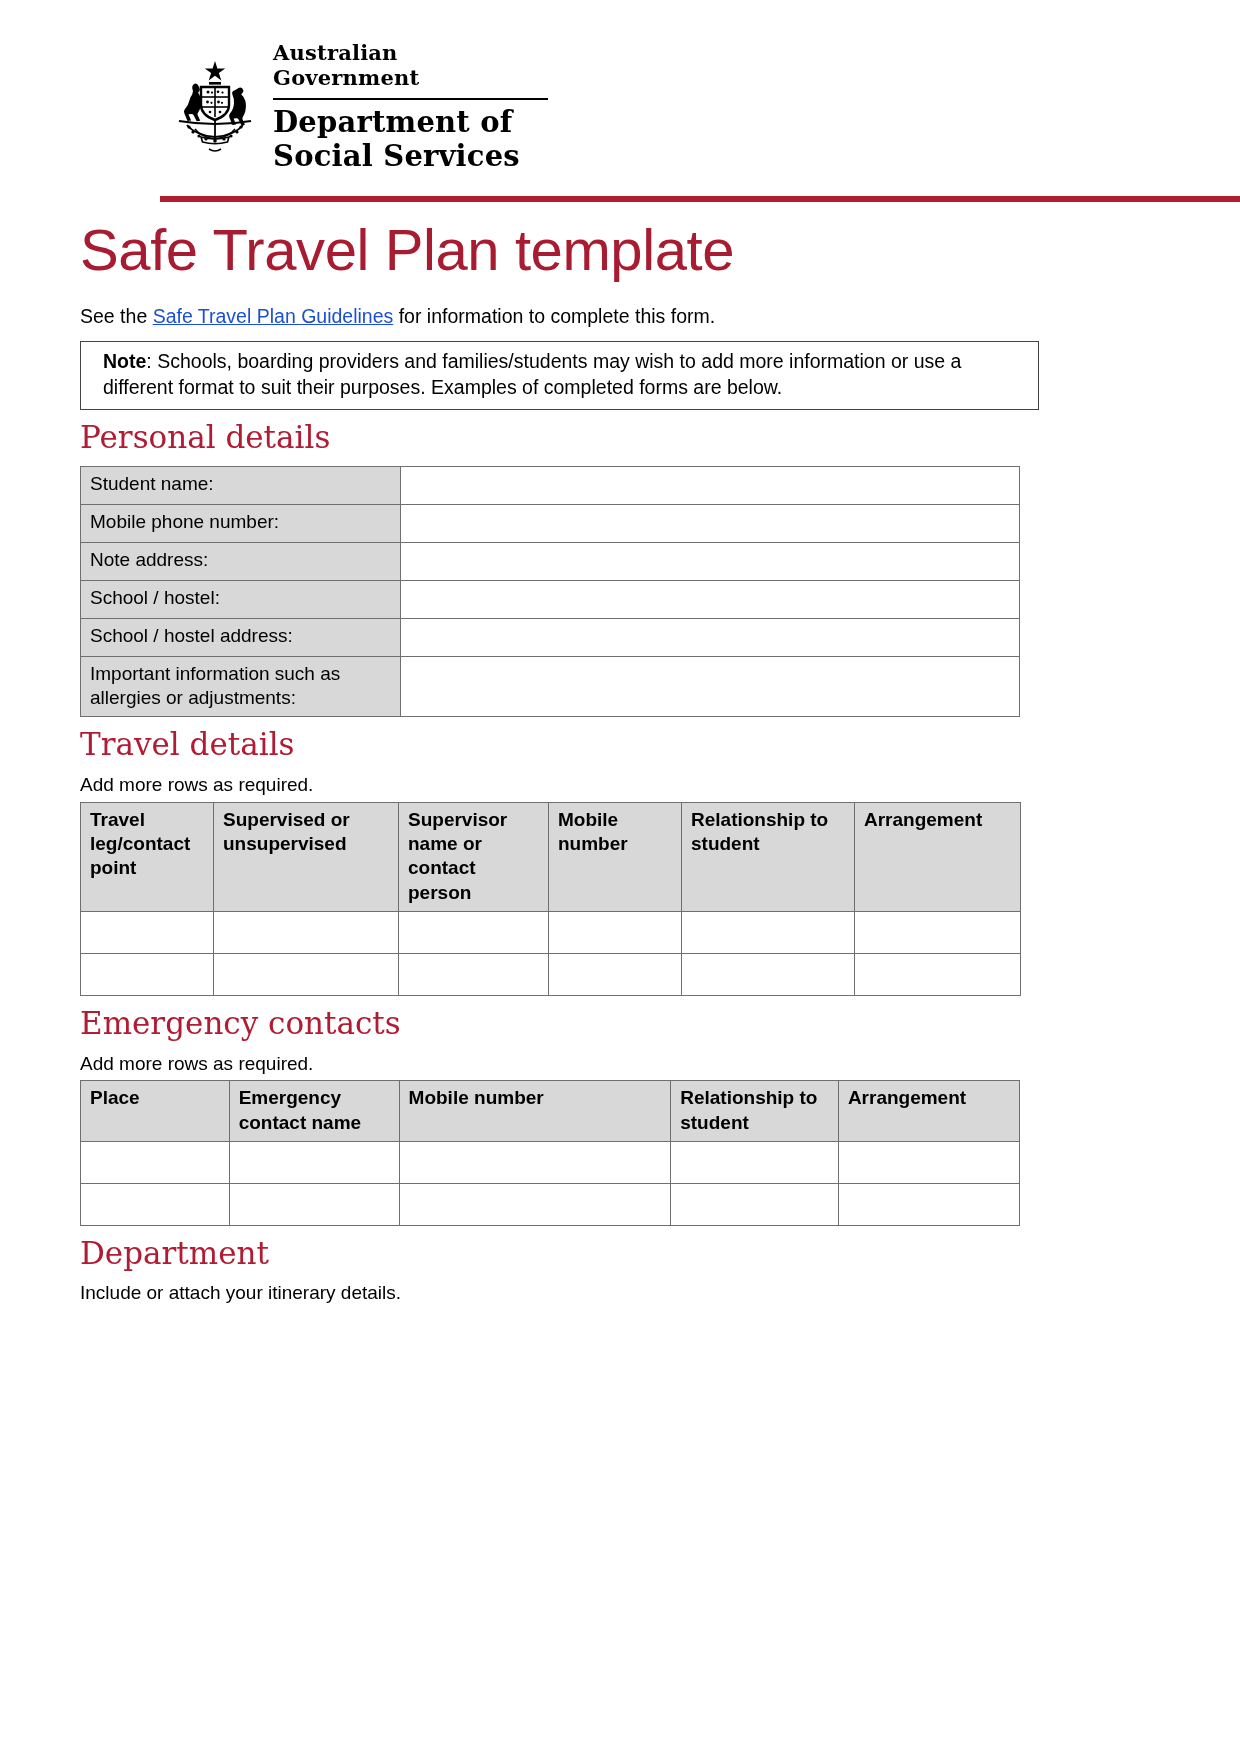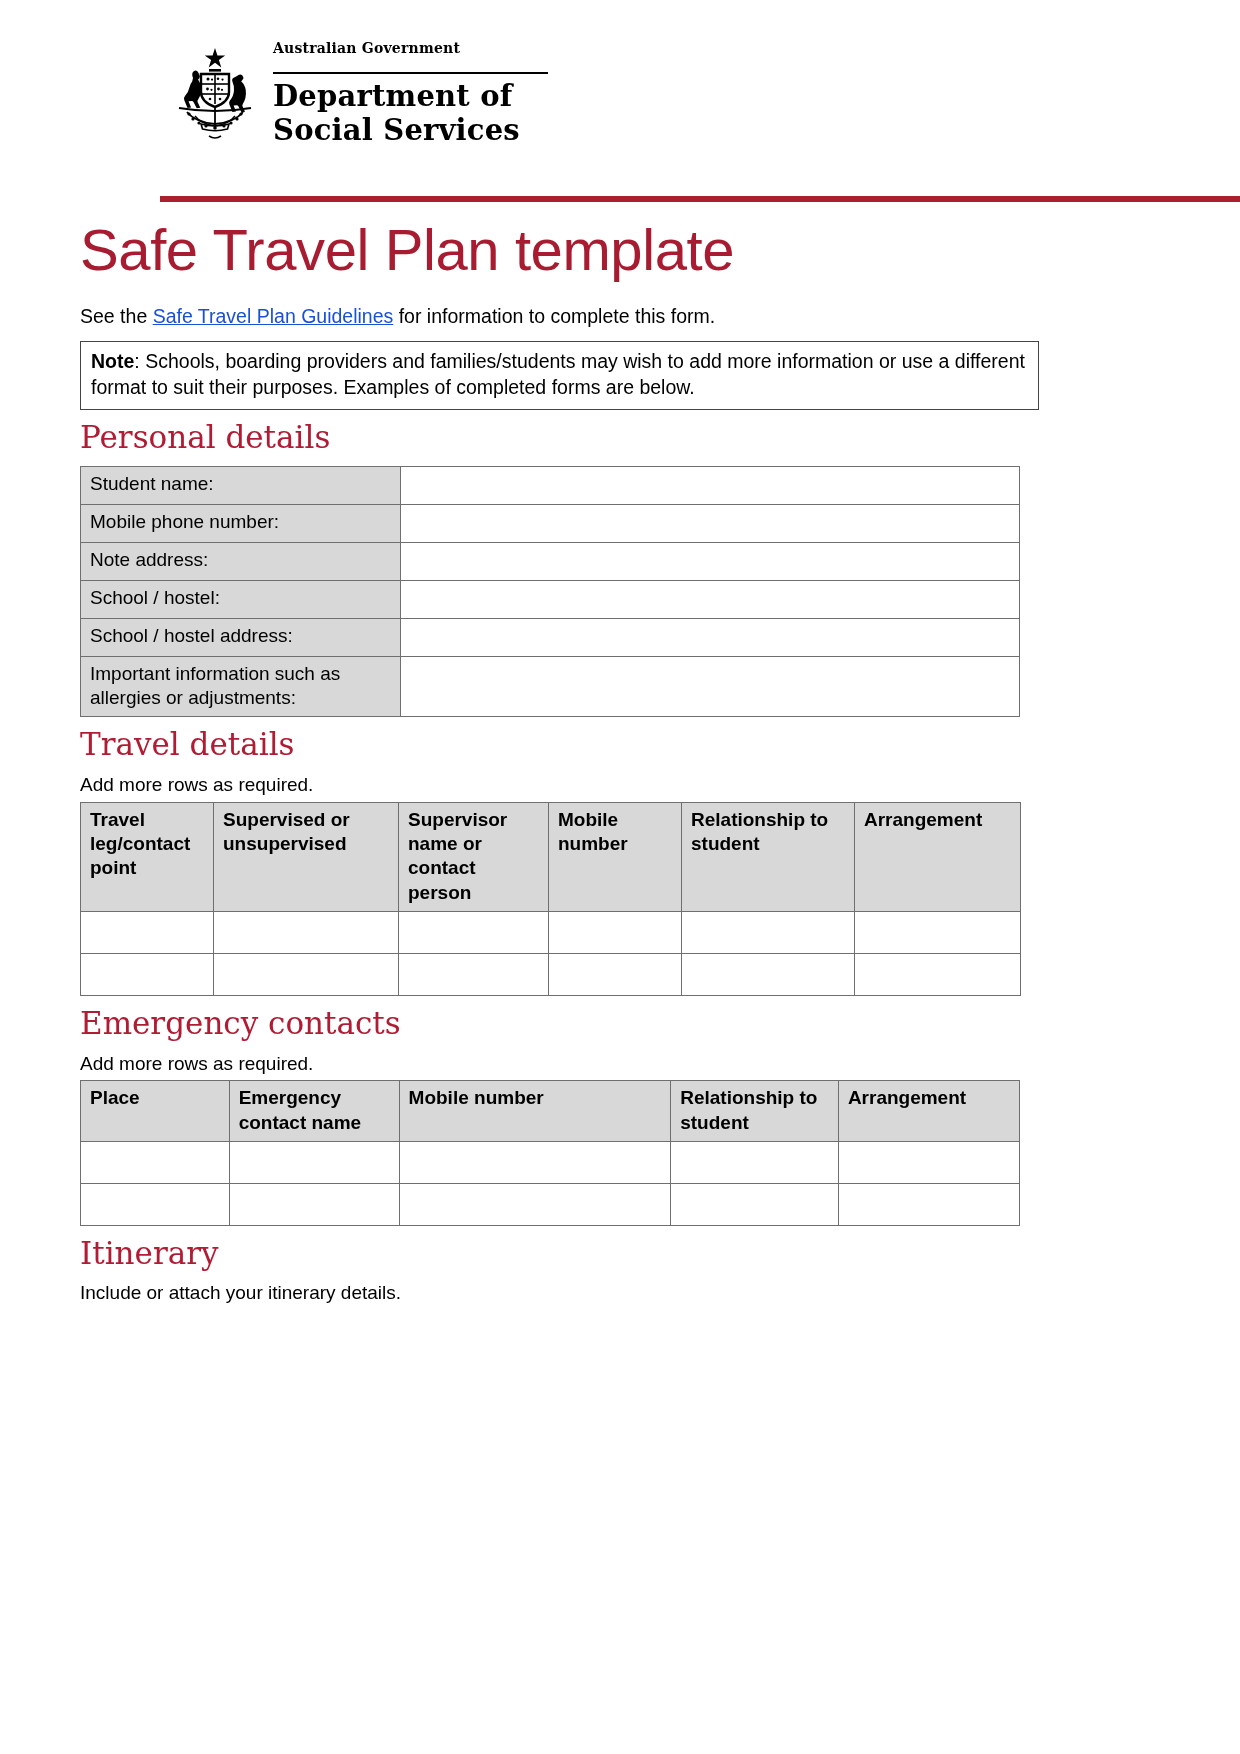--- a/index.html
+++ b/index.html
@@ -29,24 +29,24 @@
   }
   .govwordmark {
     margin-left: 8px;
     display: flex;
     flex-direction: column;
     justify-content: center;
   }
   .gov-line1 {
     font-family: "DejaVu Serif", serif;
     font-weight: bold;
-    font-size: 14px;
+    font-size: 21px;
     letter-spacing: 0.2px;
     color: #000;
-    padding-bottom: 16px;
+    padding-bottom: 8px;
     border-bottom: 2.5px solid #000;
     width: 275px;
   }
   .gov-line2 {
     font-family: "DejaVu Serif", serif;
     font-weight: bold;
     font-size: 29px;
     letter-spacing: 0.2px;
     color: #000;
     padding-top: 5px;
@@ -86,21 +86,21 @@
     line-height: 1.35;
     margin: 0 0 12px 0;
   }
   a.guidelines-link {
     color: #1a4fd6;
     text-decoration: underline;
   }
 
   .note-box {
     border: 1.5px solid #444;
-    padding: 7px 10px 8px 10px;
+    padding: 7px 10px 8px 22px;
     font-size: 19.5px;
     line-height: 1.33;
     width: 959px;
     margin-bottom: 8px;
   }
   .note-box b { font-weight: bold; }
 
   h2.section {
     font-family: "DejaVu Serif", serif;
     font-weight: normal;
@@ -323,16 +323,16 @@
       <tr>
         <td class="value-cell blank"></td>
         <td class="value-cell blank"></td>
         <td class="value-cell blank"></td>
         <td class="value-cell blank"></td>
         <td class="value-cell blank"></td>
       </tr>
     </tbody>
   </table>
 
-  <h2 class="section">Itinerary</h2>
+  <h2 class="section">Department</h2>
   <p class="helper">Include or attach your itinerary details.</p>
 
 </div>
 
 </body></html>

